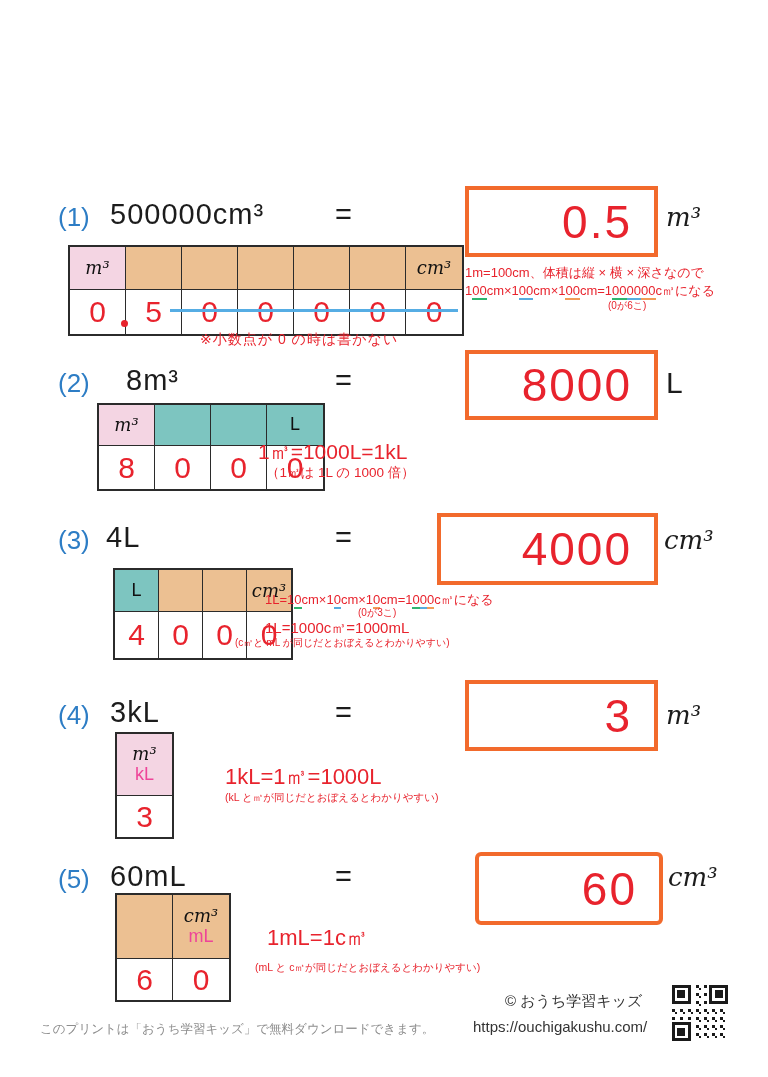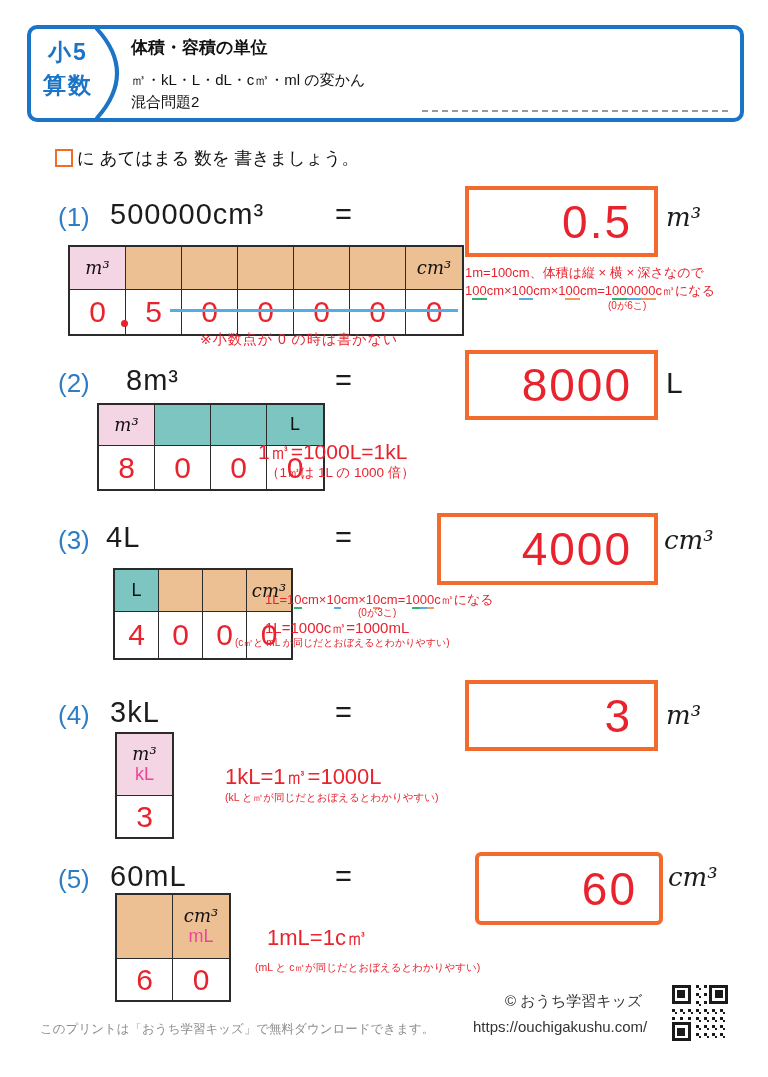--- a/index.html
+++ b/index.html
@@ -104,36 +104,21 @@
   .fnote{left:40px;top:1021px;font-size:12.5px;color:#8d8d8d;}
   .fcopy{left:505px;top:992px;font-size:15px;color:#333;}
   .furl{left:473px;top:1018px;font-size:15px;color:#333;}
   .qr{left:672px;top:984px;width:56px;height:58px;}
 </style>
 </head>
 <body>
 
 <div class="sheet">
 
-  <div class="abs hbox">
-    <div class="abs grade">小5</div>
-    <div class="abs subject">算数</div>
-    <svg class="abs hcurve" width="46" height="91" viewBox="0 0 46 91">
-      <path d="M4,1 Q44,45 4,90" fill="none" stroke="#1b74c5" stroke-width="4" stroke-linecap="round"></path>
-    </svg>
-    <div class="abs htitle">体積・容積の単位</div>
-    <div class="abs hsub1">㎥・kL・L・dL・c㎥・ml の変かん</div>
-    <div class="abs hsub2">混合問題2</div>
-    <div class="abs nameline"></div>
-  </div>
-
-  <div class="abs instr">
-    <span class="osq"></span>
-    <span>に あてはまる 数を 書きましょう。</span>
-  </div>
+
 
   <section>
     <span class="abs pnum p1-num">(1)</span>
     <span class="abs pexpr p1-expr">500000cm³</span>
     <span class="abs peq p1-eq">=</span>
     <div class="abs ansbox p1-box">
       <span class="ansval">0.5</span>
     </div>
     <span class="abs punit p1-unit">m³</span>
     <div class="abs ptable t1">

